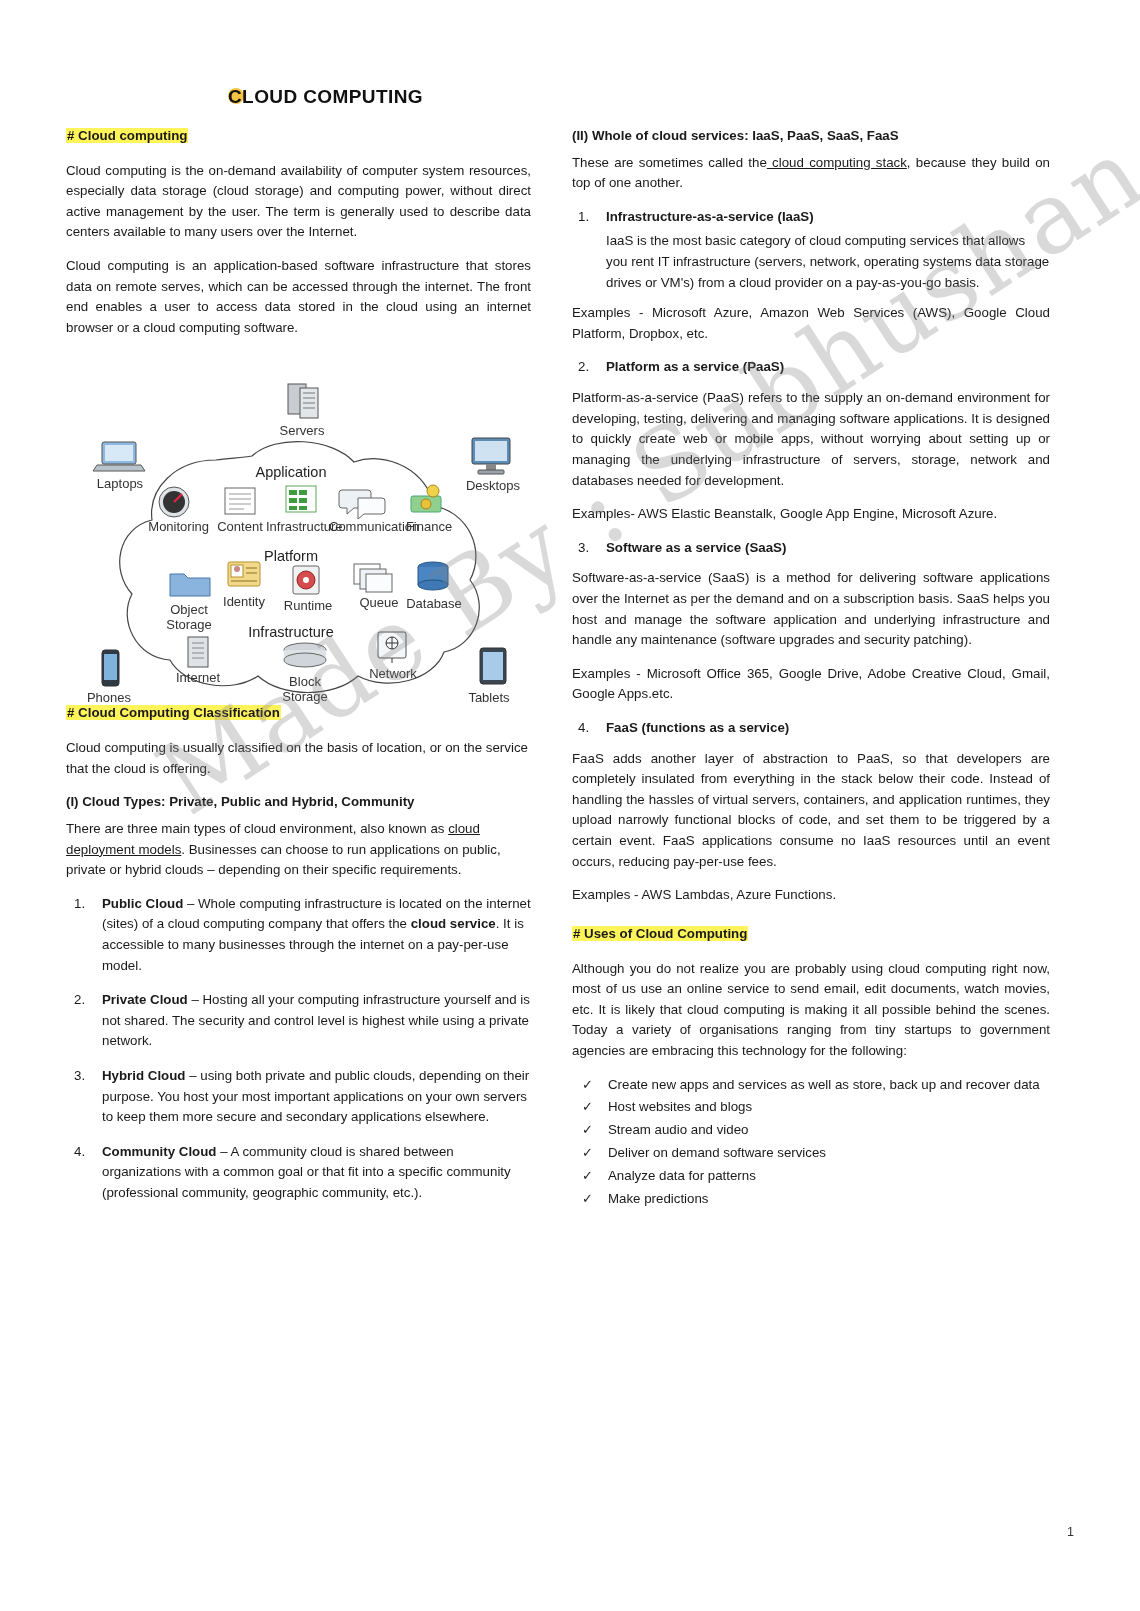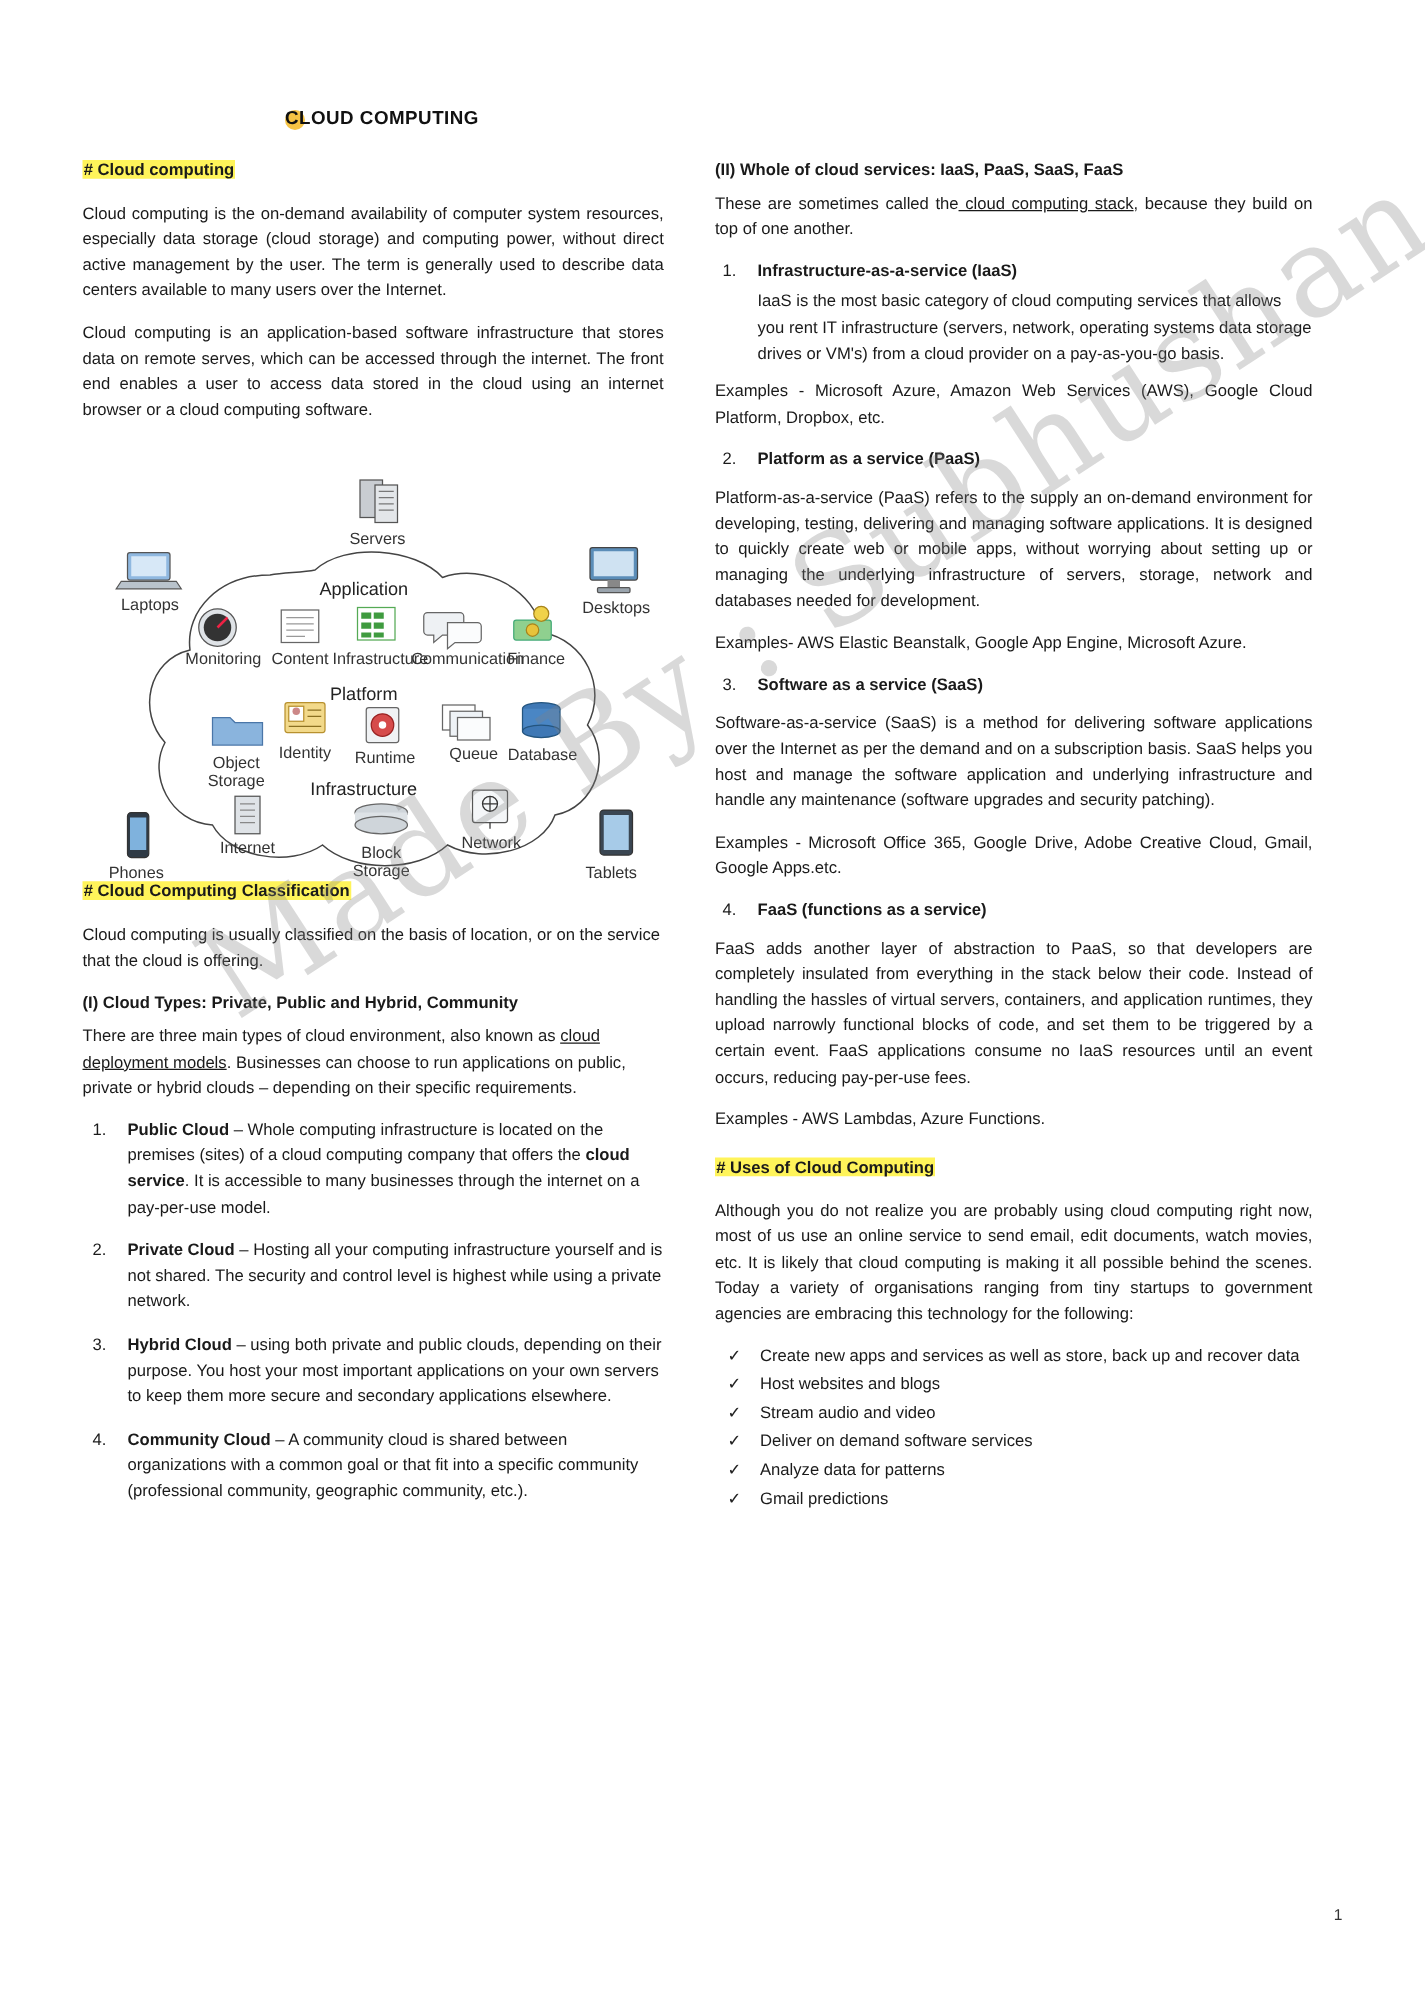--- a/index.html
+++ b/index.html
@@ -19,21 +19,21 @@
     position: absolute;
     left: 0; top: 0;
     width: 1140px;
     height: 1611px;
   }
   
   .doc-title {
     position: absolute;
     left: 228px;
     top: 86px;
-    font-size: 15px;
+    font-size: 19px;
     font-weight: bold;
     letter-spacing: 0.4px;
     color: #111;
   }
   .title-dot {
     position: absolute;
     left: 228px;
     top: 88px;
     width: 16px;
     height: 16px;
@@ -192,21 +192,21 @@
 
     <p>Cloud computing is usually classified on the basis of location, or on the service that the cloud is offering.</p>
 
     <div class="sub-head">(I)  Cloud Types: Private, Public and Hybrid, Community</div>
 
     <p><span>There are three main types of cloud environment, also known as </span><span class="u">cloud deployment models</span><span>. Businesses can choose to run applications on public, private or hybrid clouds – depending on their specific requirements.</span></p>
 
     <ol class="numlist">
       <li class="num-item">
         <span class="num">1.</span>
-        <span class="b">Public Cloud</span><span> – Whole computing infrastructure is located on the premises (sites) of a cloud computing company that offers the </span><span class="b">cloud service</span><span>. It is accessible to many businesses through the internet on a pay-per-use model.</span>
+        <span class="b">Public Cloud</span><span> – Whole computing infrastructure is located on the internet (sites) of a cloud computing company that offers the </span><span class="b">cloud service</span><span>. It is accessible to many businesses through the internet on a pay-per-use model.</span>
       </li>
       <li class="num-item">
         <span class="num">2.</span>
         <span class="b">Private Cloud</span><span> – Hosting all your computing infrastructure yourself and is not shared. The security and control level is highest while using a private network.</span>
       </li>
       <li class="num-item">
         <span class="num">3.</span>
         <span class="b">Hybrid Cloud</span><span> – using both private and public clouds, depending on their purpose. You host your most important applications on your own servers to keep them more secure and secondary applications elsewhere.</span>
       </li>
       <li class="num-item">
@@ -426,21 +426,21 @@
       <li class="check-item">
         <span class="tick">✓</span>
         <span>Deliver on demand software services</span>
       </li>
       <li class="check-item">
         <span class="tick">✓</span>
         <span>Analyze data for patterns</span>
       </li>
       <li class="check-item">
         <span class="tick">✓</span>
-        <span>Gmail predictions</span>
+        <span>Make predictions</span>
       </li>
     </ul>
   </div>
 
   <div class="watermark">
     <div class="wm-text">Made By : Subhushan</div>
   </div>
 
   <div class="pagenum">1</div>
 </div>

